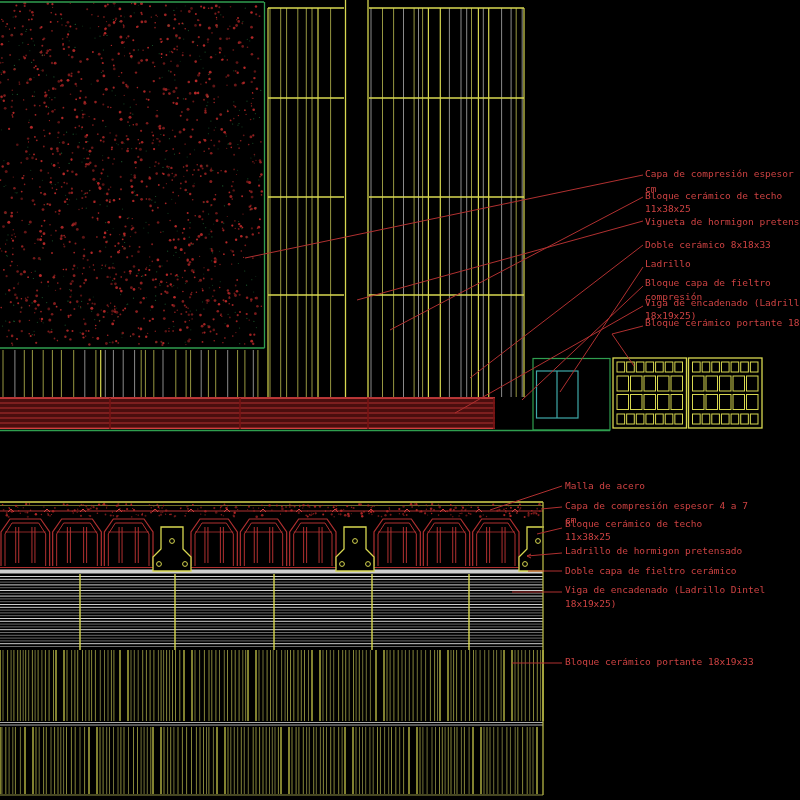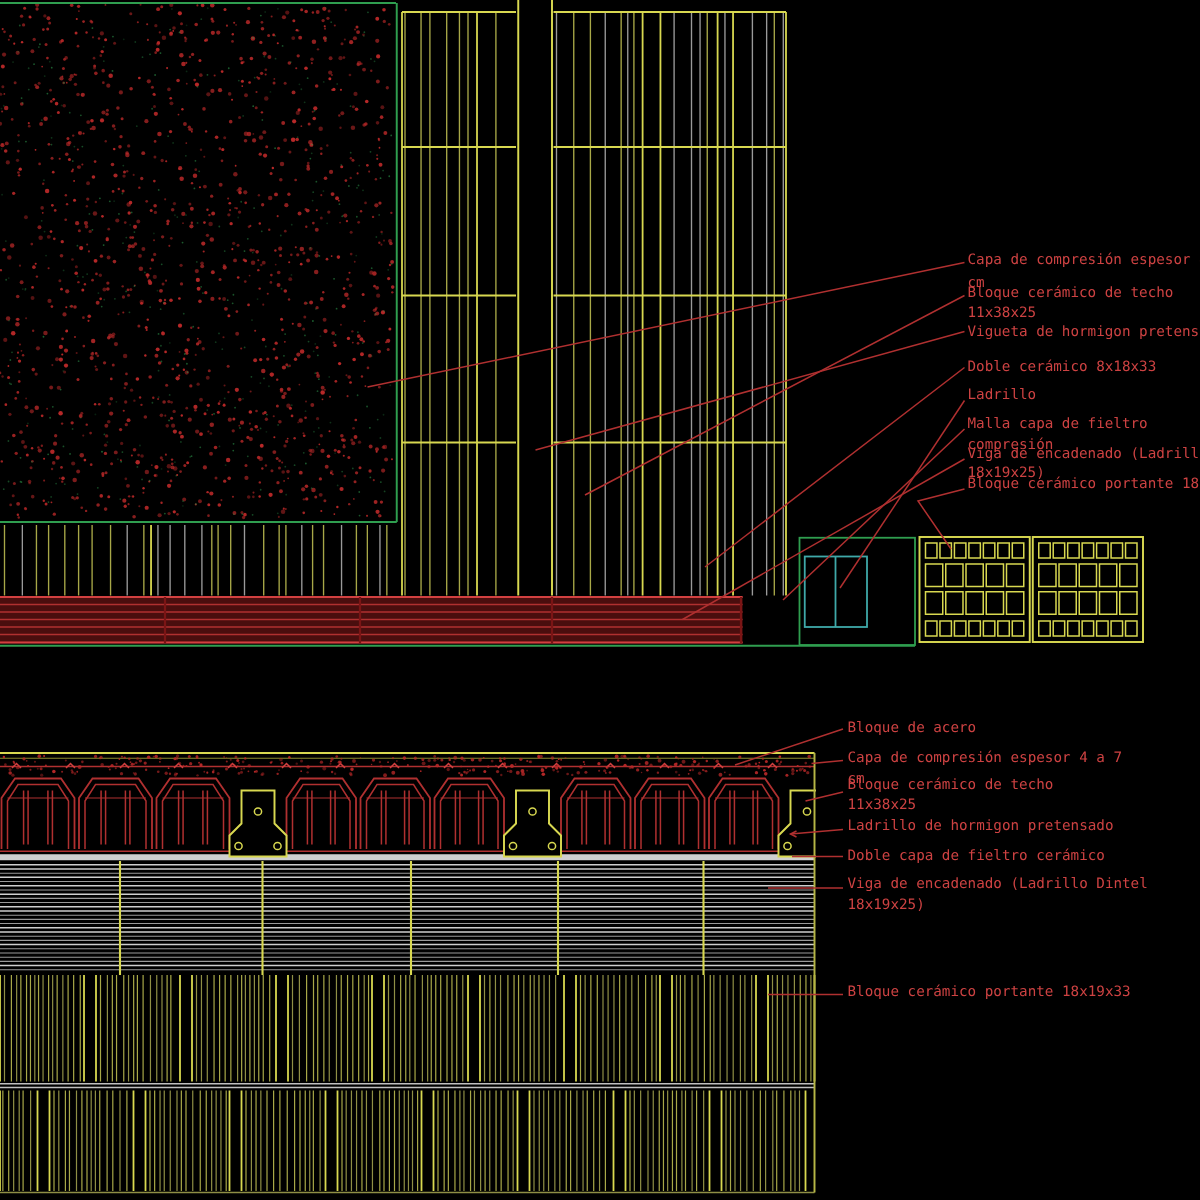--- a/index.html
+++ b/index.html
@@ -2532,29 +2532,29 @@
     </svg>
 
   <div>
     <span class="lbl" style="left:645px;top:168px">Capa de compresión espesor 4 a 7</span>
     <span class="lbl" style="left:645px;top:183px">cm</span>
     <span class="lbl" style="left:645px;top:190px">Bloque cerámico de techo</span>
     <span class="lbl" style="left:645px;top:203px">11x38x25</span>
     <span class="lbl" style="left:645px;top:216px">Vigueta de hormigon pretensada</span>
     <span class="lbl" style="left:645px;top:239px">Doble cerámico 8x18x33</span>
     <span class="lbl" style="left:645px;top:258px">Ladrillo</span>
-    <span class="lbl" style="left:645px;top:277px">Malla capa de fieltro</span>
+    <span class="lbl" style="left:645px;top:277px">Bloque capa de fieltro</span>
     <span class="lbl" style="left:645px;top:291px">compresión</span>
     <span class="lbl" style="left:645px;top:297px">Viga de encadenado (Ladrillo Dintel</span>
     <span class="lbl" style="left:645px;top:310px">18x19x25)</span>
     <span class="lbl" style="left:645px;top:317px">Bloque cerámico portante 18x19x33</span>
   </div>
 
   <div>
-    <span class="lbl" style="left:565px;top:480px">Bloque de acero</span>
+    <span class="lbl" style="left:565px;top:480px">Malla de acero</span>
     <span class="lbl" style="left:565px;top:500px">Capa de compresión espesor 4 a 7</span>
     <span class="lbl" style="left:565px;top:514px">cm</span>
     <span class="lbl" style="left:565px;top:518px">Bloque cerámico de techo</span>
     <span class="lbl" style="left:565px;top:531px">11x38x25</span>
     <span class="lbl" style="left:565px;top:545px">Ladrillo de hormigon pretensado</span>
     <span class="lbl" style="left:565px;top:565px">Doble capa de fieltro cerámico</span>
     <span class="lbl" style="left:565px;top:584px">Viga de encadenado (Ladrillo Dintel</span>
     <span class="lbl" style="left:565px;top:598px">18x19x25)</span>
     <span class="lbl" style="left:565px;top:656px">Bloque cerámico portante 18x19x33</span>
   </div>

